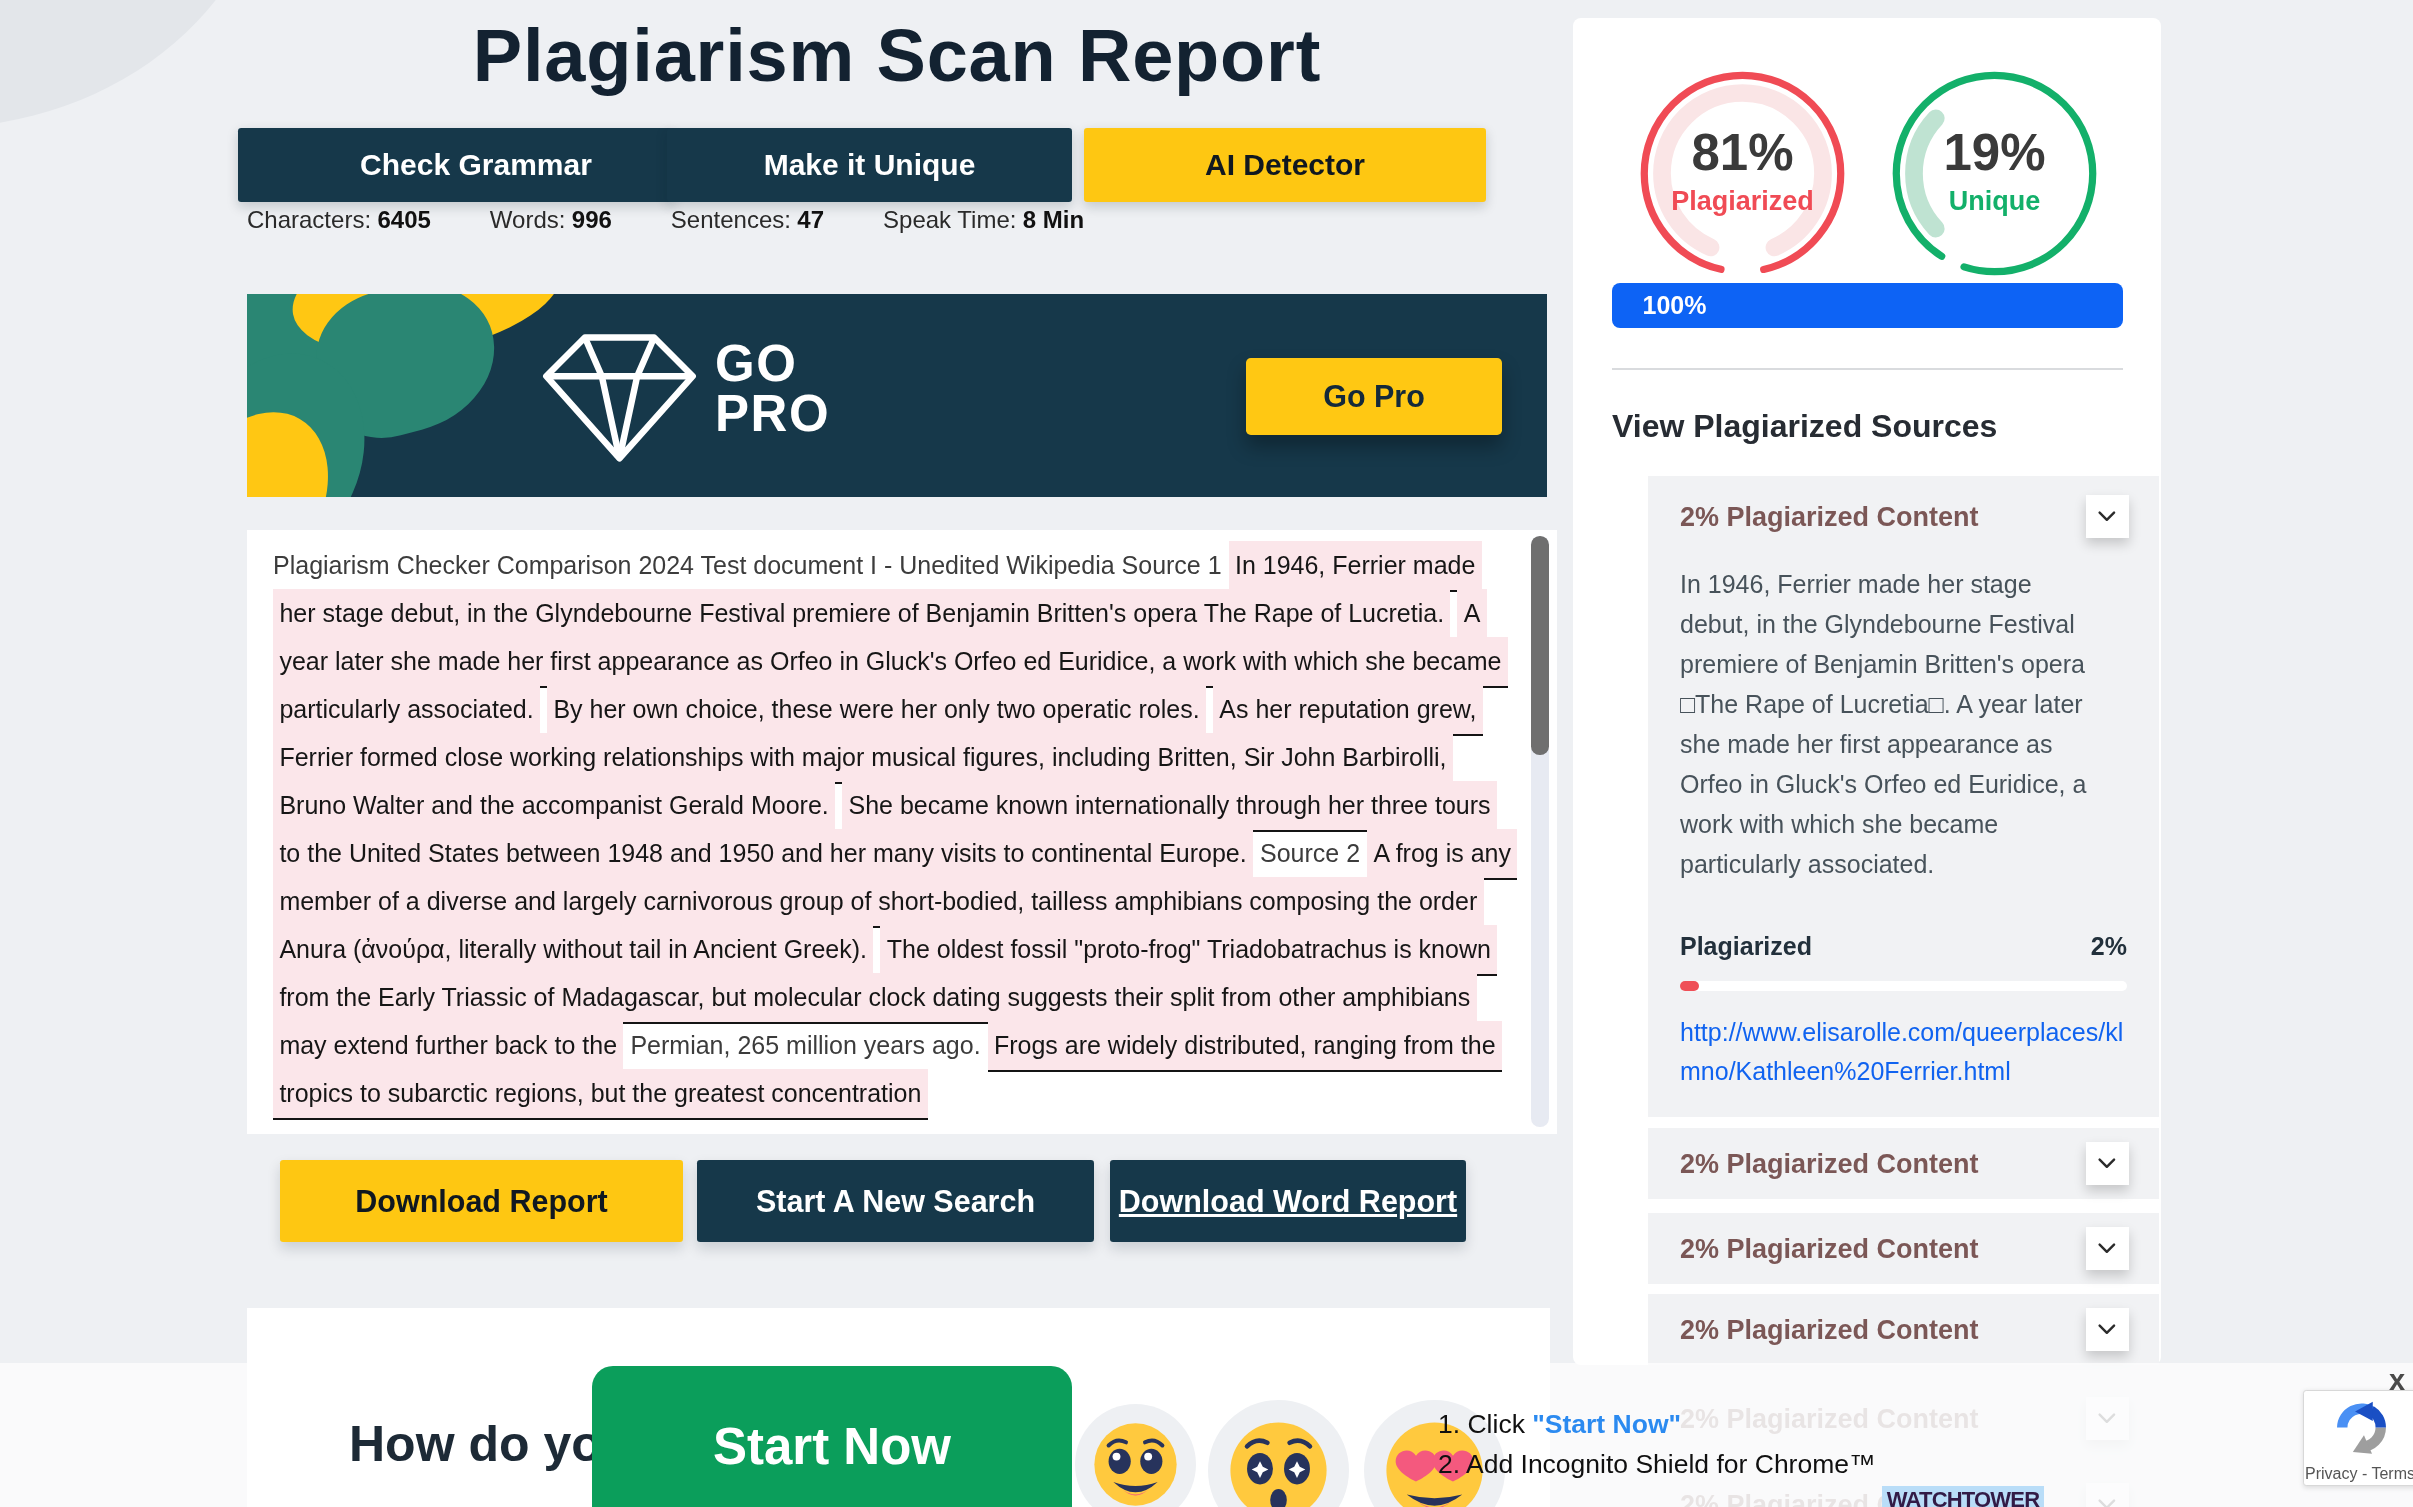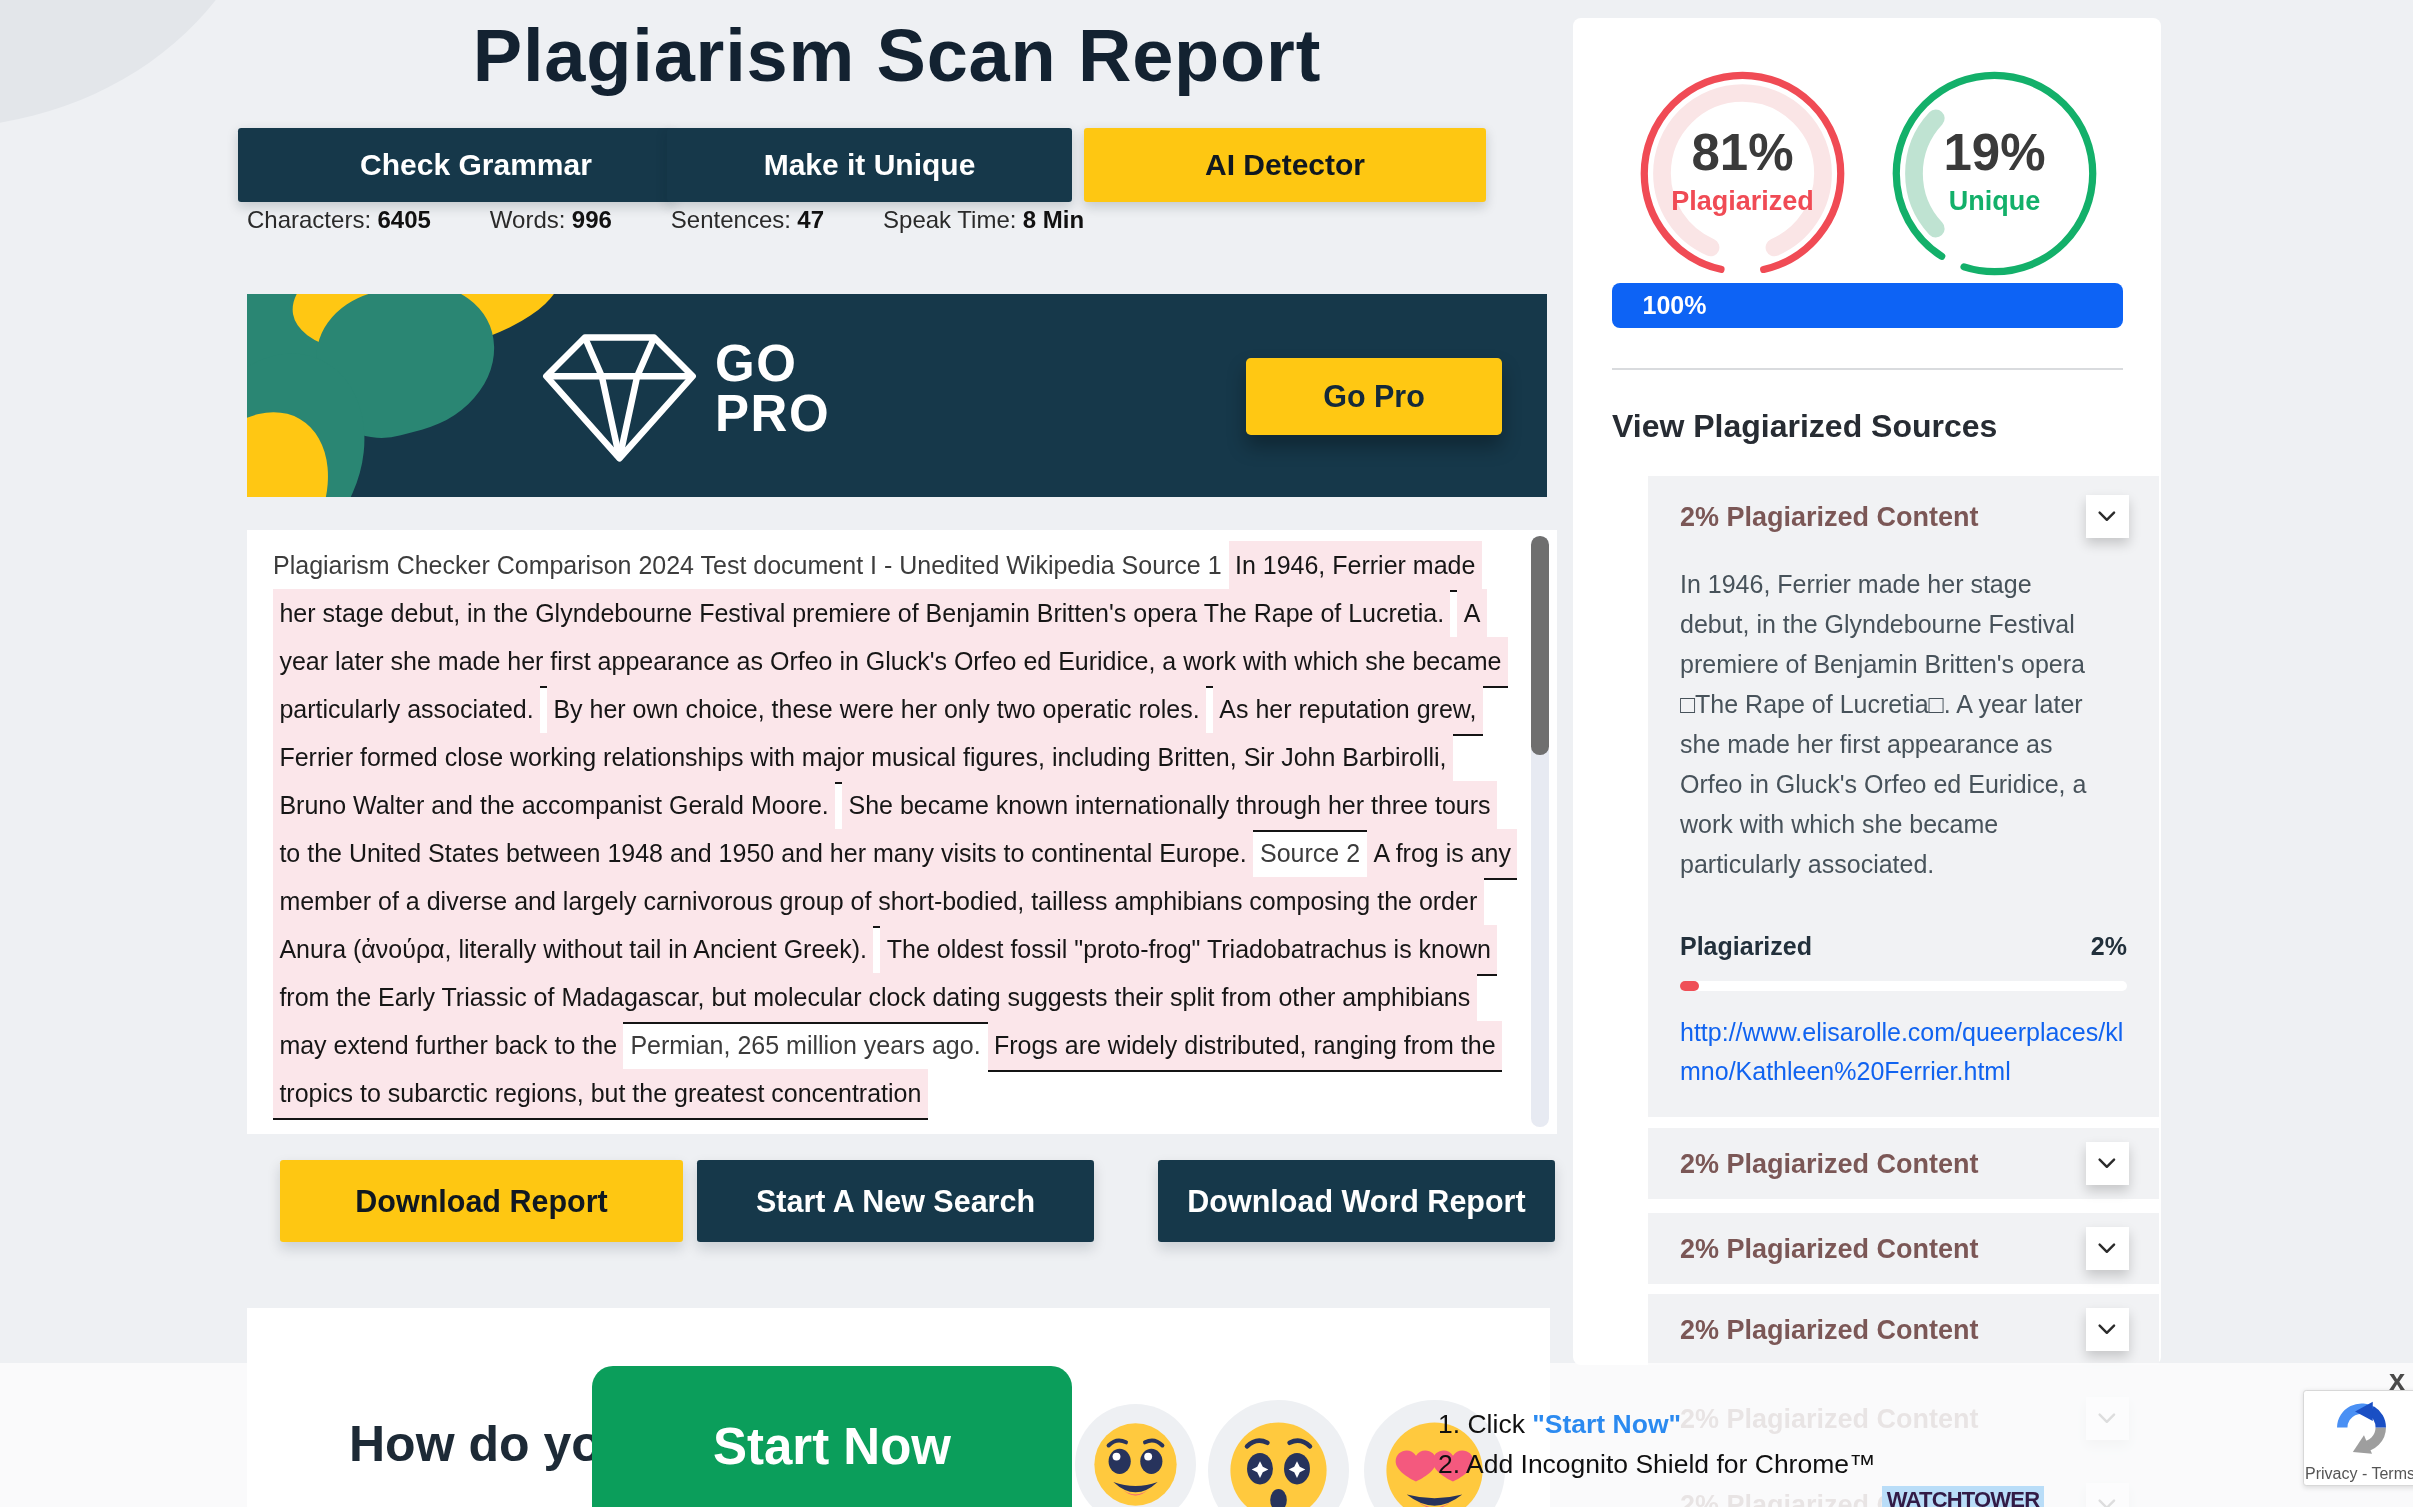--- a/index.html
+++ b/index.html
@@ -40,21 +40,21 @@
   .doc-panel{left:247px;top:530px;width:1310px;height:604px;background:#ffffff;overflow:hidden;}
   .doc-text{position:absolute;left:26px;top:11.2px;width:1241px;font-size:25px;line-height:48px;color:#3c3c3c;}
   .hl{background:#fbe6ea;border-bottom:2.4px solid #141414;padding:10.4px 6.4px;-webkit-box-decoration-break:clone;box-decoration-break:clone;color:#161616;}
   .doc-scroll-track{left:1284px;top:6.4px;width:17.7px;height:591px;background:#e7eaf2;border-radius:8.8px;}
   .doc-scroll-thumb{left:1284px;top:6.4px;width:17.7px;height:219px;background:#6f6f6f;border-radius:8.8px;}
 
   
   .rep-btn{top:1160px;height:82px;font-size:30.5px;border-radius:3.2px;box-shadow:0 6.4px 13px rgba(10,30,40,.15);}
   #btn-download{left:280px;width:403px;}
   #btn-newsearch{left:697px;width:397px;}
-  #btn-word{left:1158px;width:397px;}
+  #btn-word{left:1110px;width:356px;text-decoration:underline;}
 
   
   .sidebar{left:1573px;top:17.7px;width:588px;height:1347px;background:#ffffff;border-radius:8px;}
   .donut{top:64px;width:219px;height:219px;}
   #donut-red{left:1633px;} #donut-green{left:1885px;}
   .donut .pct{position:absolute;width:100%;text-align:center;top:59px;font-size:51px;font-weight:800;color:#3a3a3a;}
   .donut .dlabel{position:absolute;width:100%;text-align:center;top:122px;font-size:27px;font-weight:700;}
   #donut-red .dlabel{color:#f04b55;} #donut-green .dlabel{color:#13b06a;}
   .progress-100{left:1612px;top:283px;width:511px;height:45px;background:#0d63f5;border-radius:8px;color:#fff;font-size:25px;font-weight:700;display:flex;align-items:center;padding-left:30.5px;}
   .sb-divider{left:1612px;top:368px;width:511px;height:1.6px;background:#d9dbde;}

